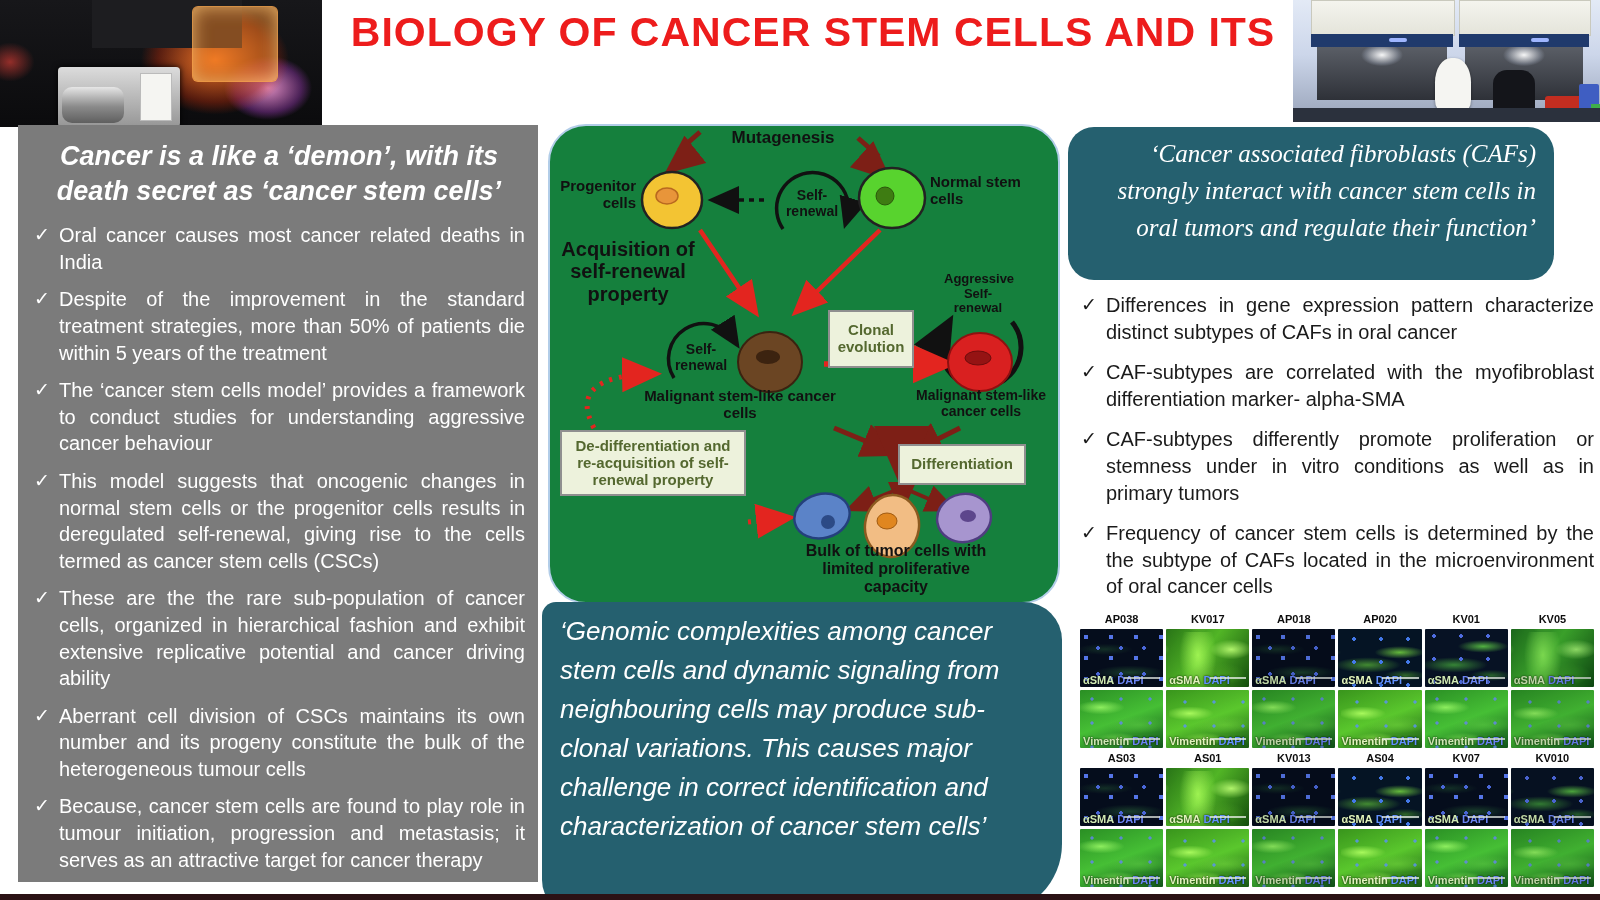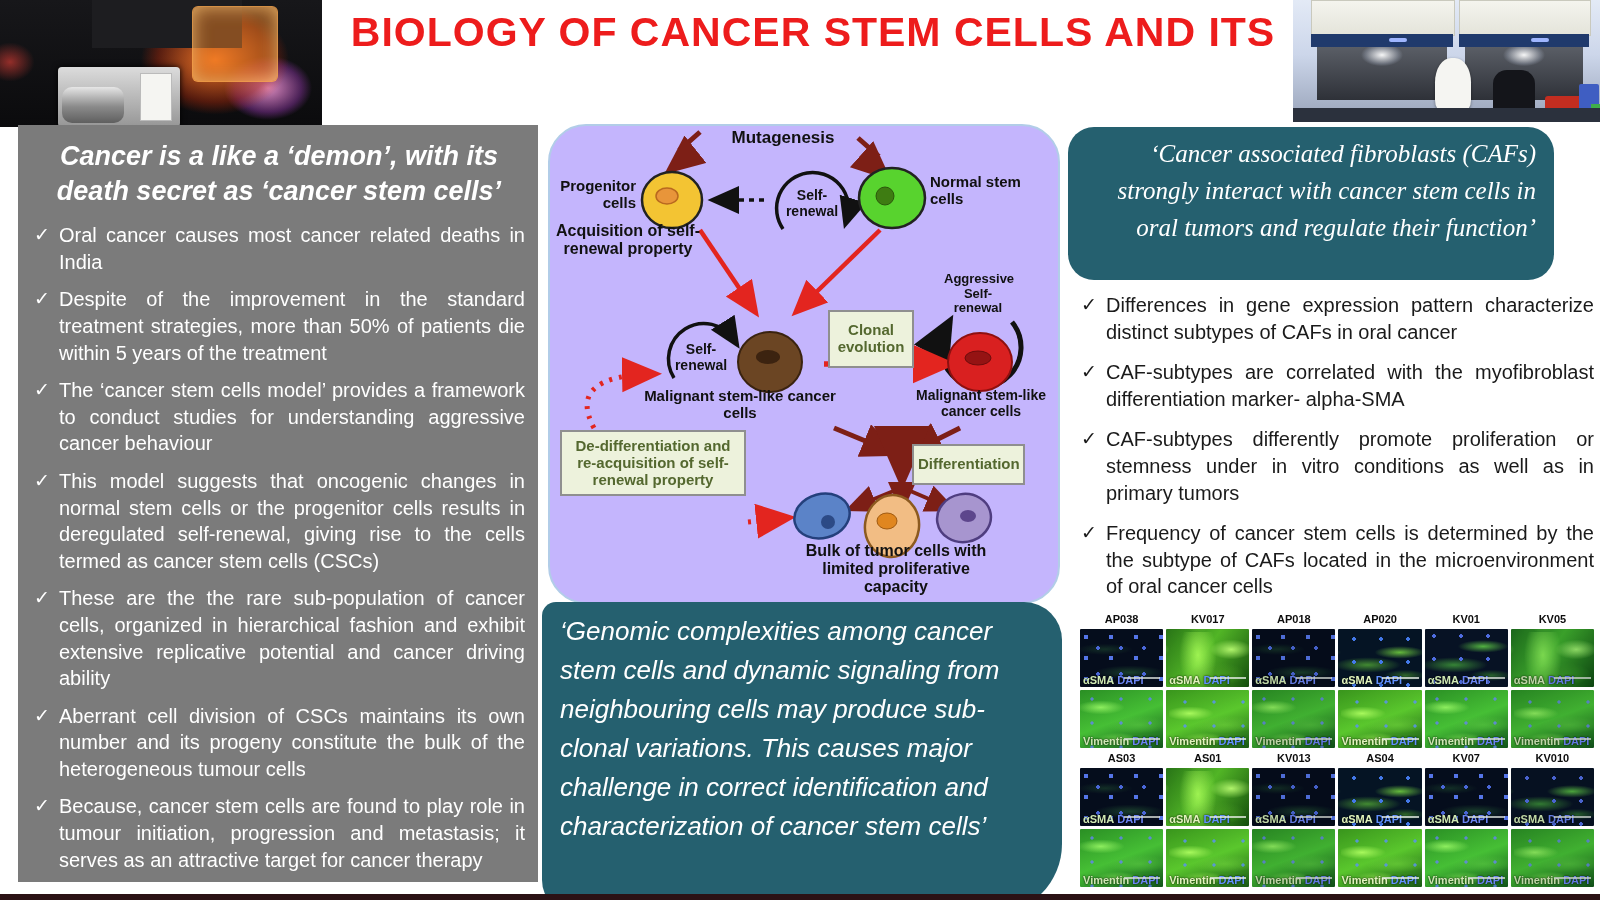--- a/index.html
+++ b/index.html
@@ -55,21 +55,21 @@
   .left-panel{position:absolute;left:18px;top:125px;width:520px;height:757px;background:#7b7b7b;
               box-sizing:border-box;padding:10px 13px 16px 15px;color:#fff;}
   .left-panel h2{margin:4px 2px 13px 2px;font-size:27px;font-style:italic;font-weight:bold;
               text-align:center;line-height:1.3;}
   .bullet{position:relative;padding-left:26px;text-align:justify;font-size:20px;line-height:1.33;}
   .bullet::before{content:"\2713";position:absolute;left:1px;top:0;font-size:19px;}
   .bullet.light{color:#fff;margin-bottom:11px;}
   .bullet.dark{color:#1a1a1a;margin-bottom:14px;}
 
   
-  .diagram{position:absolute;left:548px;top:124px;width:512px;height:480px;background:#c4b5fd;
+  .diagram{position:absolute;left:548px;top:124px;width:512px;height:480px;background:#15803d;
            border:2px solid #b2cde8;border-radius:38px;box-sizing:border-box;}
   .diagram svg{position:absolute;left:0;top:0;}
   .dlabel{position:absolute;font-weight:bold;color:#111;text-align:center;line-height:1.12;}
   .notebox{background:#edf2dc;border:2px solid #8f8f8f;color:#54682f;font-weight:bold;
            box-sizing:border-box;padding:10px 4px;}
 
   
   .center-quote{position:absolute;left:542px;top:602px;width:520px;height:312px;background:#25606f;
       border-radius:14px 38px 70px 34px;box-sizing:border-box;padding:10px 14px 0 18px;}
   .center-quote p{margin:0;color:#fff;font-size:26px;font-style:italic;line-height:1.5;}
@@ -226,28 +226,28 @@
       <ellipse cx="342" cy="400" rx="27" ry="31" fill="#f2bd84" stroke="#8c5a20" stroke-width="2.5" transform="rotate(8 342 400)"></ellipse>
       <ellipse cx="337" cy="395" rx="10" ry="8" fill="#e0861f" stroke="#a05a10"></ellipse>
       <ellipse cx="414" cy="392" rx="27" ry="24" fill="#a795cf" stroke="#4f3d80" stroke-width="2.5" transform="rotate(-10 414 392)"></ellipse>
       <ellipse cx="418" cy="390" rx="8" ry="6" fill="#5d468c"></ellipse>
     </svg>
 
     <div class="dlabel" style="left:148px;top:2px;width:170px;font-size:17px;">Mutagenesis</div>
     <div class="dlabel" style="left:0;top:52px;width:86px;font-size:15px;text-align:right;">Progenitor cells</div>
     <div class="dlabel" style="left:226px;top:62px;width:72px;font-size:14px;">Self-renewal</div>
     <div class="dlabel" style="left:380px;top:48px;width:105px;font-size:15px;text-align:left;">Normal stem cells</div>
-    <div class="dlabel" style="left:4px;top:96px;width:148px;font-size:16px;">Acquisition of self-renewal property</div>
+    <div class="dlabel" style="left:4px;top:112px;width:148px;font-size:20px;">Acquisition of self-renewal property</div>
     <div class="dlabel" style="left:112px;top:216px;width:78px;font-size:14px;">Self-renewal</div>
     <div class="dlabel notebox" style="left:278px;top:184px;width:86px;font-size:15px;">Clonal evolution</div>
     <div class="dlabel" style="left:394px;top:146px;width:68px;font-size:13px;">Aggressive Self-renewal</div>
     <div class="dlabel" style="left:92px;top:262px;width:196px;font-size:15px;">Malignant stem-like cancer cells</div>
     <div class="dlabel" style="left:354px;top:262px;width:154px;font-size:14px;">Malignant stem-like cancer cells</div>
     <div class="dlabel notebox" style="left:10px;top:304px;width:186px;font-size:15px;padding:6px 4px;">De-differentiation and re-acquisition of self-renewal property</div>
-    <div class="dlabel notebox" style="left:362px;top:318px;width:113px;font-size:15px;">Differentiation</div>
+    <div class="dlabel notebox" style="left:348px;top:318px;width:128px;font-size:15px;">Differentiation</div>
     <div class="dlabel" style="left:238px;top:416px;width:216px;font-size:16px;">Bulk of tumor cells with limited proliferative capacity</div>
   </section>
 
   <section class="center-quote">
     <p>‘Genomic complexities among cancer stem cells and dynamic signaling from neighbouring cells may produce sub-clonal variations. This causes major challenge in correct identification and characterization of cancer stem cells’</p>
   </section>
 
   <section class="right-quote">
     <p>‘Cancer associated fibroblasts (CAFs) strongly interact with cancer stem cells in oral tumors and regulate their function’</p>
   </section>

